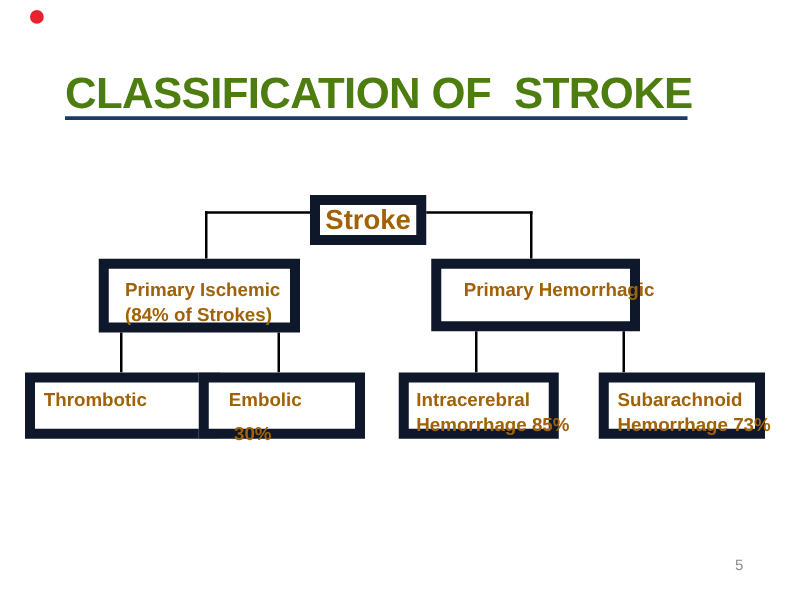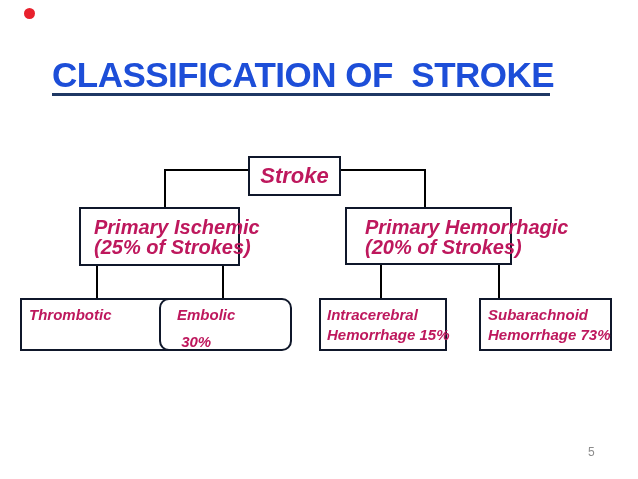--- a/index.html
+++ b/index.html
@@ -17,52 +17,51 @@
     width: 11px; height: 11px;
     border-radius: 50%;
     background: #e8212d;
   }
   .title {
     position: absolute;
     left: 52px; top: 56px;
     font-size: 35px;
     font-weight: bold;
     letter-spacing: -0.5px;
-    color: #1d4ed8;
+    color: #4d7c0f;
     white-space: pre;
     line-height: 38px;
   }
   .title-underline {
     position: absolute;
     left: 52px; top: 93px;
     width: 498px; height: 3px;
     background: #1f3864;
   }
   .box {
     position: absolute;
     box-sizing: border-box;
-    border: 2px solid #0f172a;
+    border: 8px solid #0f172a;
     background: #ffffff;
-    color: #be185d;
+    color: #a16207;
     font-weight: bold;
-    font-style: italic;
   }
   .box .ln { display: block; white-space: pre; line-height: 20px; }
   .root-box {
     left: 248px; top: 156px;
     width: 93px; height: 40px;
     font-size: 22px;
     display: flex; align-items: center; justify-content: center;
   }
-  .l2 { font-size: 20px; padding-top: 8px; }
+  .l2 { font-size: 15px; padding-top: 8px; }
   .box-ischemic   { left: 79px;  top: 207px; width: 161px; height: 59px; padding-left: 13px; }
   .box-hemorrhagic{ left: 345px; top: 207px; width: 167px; height: 58px; padding-left: 18px; }
   .l3 { font-size: 15px; padding-top: 5px; top: 298px; height: 53px; }
   .box-thrombotic   { left: 20px;  width: 156px; padding-left: 7px; }
-  .box-embolic      { left: 159px; width: 133px; padding-left: 16px; border-radius: 10px; }
+  .box-embolic      { left: 159px; width: 133px; padding-left: 16px; }
   .box-intracerebral{ left: 319px; width: 128px; padding-left: 6px; }
   .box-subarachnoid { left: 479px; width: 133px; padding-left: 7px; }
   .gap2 .ln2 { margin-top: 7px; }
   .line { position: absolute; background: #000000; }
   .conn-h-left  { left: 164px; top: 169px; width: 86px;  height: 2px; }
   .conn-h-right { left: 339px; top: 169px; width: 87px;  height: 2px; }
   .conn-v-ischemic    { left: 164px; top: 169px; width: 2px; height: 38px; }
   .conn-v-hemorrhagic { left: 424px; top: 169px; width: 2px; height: 38px; }
   .conn-v-thrombotic   { left: 96px;  top: 264px; width: 2px; height: 34px; }
   .conn-v-embolic      { left: 222px; top: 264px; width: 2px; height: 34px; }
@@ -93,40 +92,39 @@
   <div class="line conn-v-embolic"></div>
   <div class="line conn-v-intracerebral"></div>
   <div class="line conn-v-subarachnoid"></div>
 
   <div class="box root-box">
     <span class="ln">Stroke</span>
   </div>
 
   <div class="box l2 box-ischemic">
     <span class="ln">Primary Ischemic</span>
-    <span class="ln">(25% of Strokes)</span>
+    <span class="ln">(84% of Strokes)</span>
   </div>
 
   <div class="box l2 box-hemorrhagic">
     <span class="ln">Primary Hemorrhagic</span>
-    <span class="ln">(20% of Strokes)</span>
   </div>
 
   <div class="box l3 gap2 box-thrombotic">
     <span class="ln">Thrombotic</span>
   </div>
 
   <div class="box l3 gap2 box-embolic">
     <span class="ln">Embolic</span>
     <span class="ln ln2"> 30%</span>
   </div>
 
   <div class="box l3 box-intracerebral">
     <span class="ln">Intracerebral</span>
-    <span class="ln">Hemorrhage 15%</span>
+    <span class="ln">Hemorrhage 85%</span>
   </div>
 
   <div class="box l3 box-subarachnoid">
     <span class="ln">Subarachnoid</span>
     <span class="ln">Hemorrhage 73%</span>
   </div>
 
   <div class="page-number">5</div>
 
 </div>

